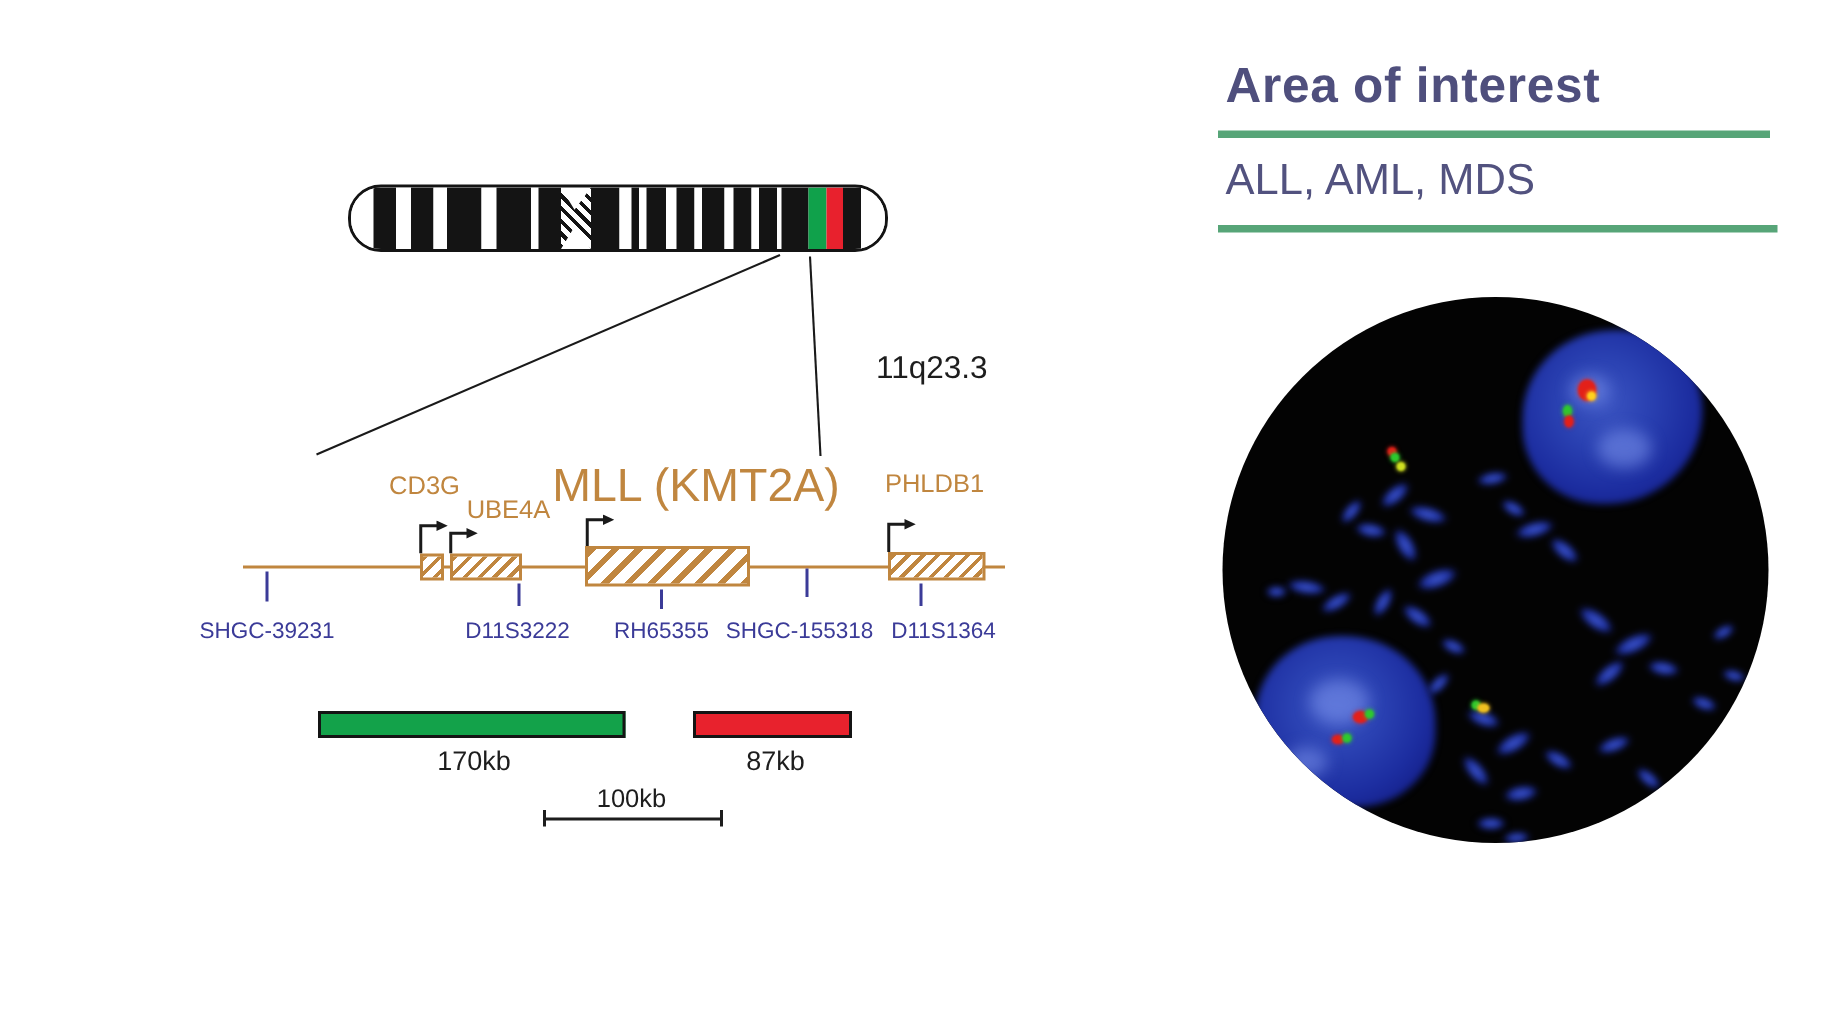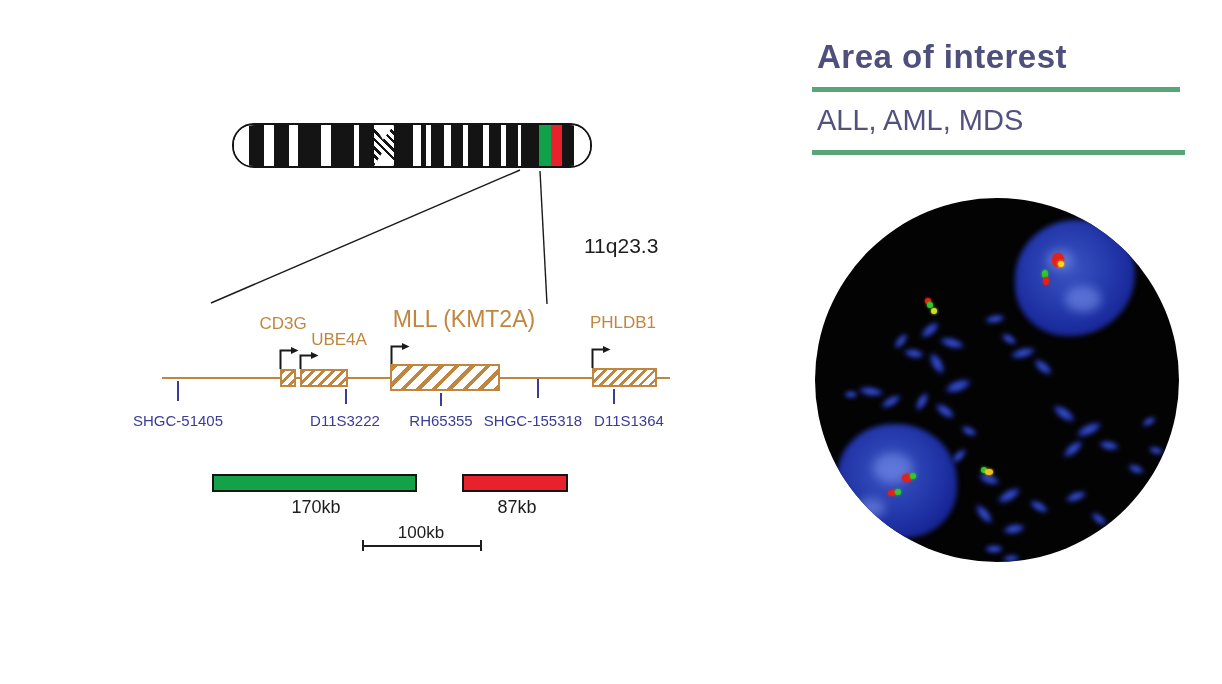--- a/index.html
+++ b/index.html
@@ -27,21 +27,21 @@
     background:repeating-linear-gradient(135deg,#c0863f 0 2.5px,#ffffff 2.5px 7px);
   }
   .gene-box.big{
     border-width:2.5px;
     background:repeating-linear-gradient(135deg,#c0863f 0 4px,#ffffff 4px 11px);
   }
   .gene-label{
     position:absolute;color:#c0863f;font-size:17px;white-space:nowrap;
     transform:translateX(-50%);
   }
-  .gene-label.big{font-size:23px;}
+  .gene-label.big{font-size:31px;}
   .arrow{position:absolute;}
   .marker-tick{position:absolute;width:2px;background:#3b3b98;}
   .marker-label{
     position:absolute;color:#3b3b98;font-size:15px;white-space:nowrap;
     transform:translateX(-50%);
   }
   
   .probe-bar{position:absolute;box-sizing:border-box;border:2px solid #141414;}
   .probe-label{position:absolute;font-size:18px;color:#1d1d1d;transform:translateX(-50%);}
   #scalebar{position:absolute;left:362px;top:540px;width:120px;height:12px;}
@@ -138,21 +138,21 @@
       </svg></div>
     <div class="gene-box" style="left: 592px; top: 368px; width: 65px; height: 19px;"></div>
     <div class="gene-label" style="left: 623px; top: 313px;">PHLDB1</div>
     <div class="arrow" style="left: 591px; top: 346px; width: 22px; height: 22px;"><svg width="22" height="22" viewBox="0 0 22 22">
     <path d="M1.5 22 L1.5 3.5 L13 3.5" fill="none" stroke="#1a1a1a" stroke-width="2"></path>
     <polygon points="12,0 19.5,3.5 12,7" fill="#1a1a1a"></polygon>
       </svg></div>
   </div>
 <div id="markers">
     <div class="marker-tick" style="left: 177px; top: 381px; height: 20px;"></div>
-    <div class="marker-label" style="left: 178px; top: 412px;">SHGC-51405</div>
+    <div class="marker-label" style="left: 178px; top: 412px;">SHGC-39231</div>
     <div class="marker-tick" style="left: 345px; top: 389px; height: 15px;"></div>
     <div class="marker-label" style="left: 345px; top: 412px;">D11S3222</div>
     <div class="marker-tick" style="left: 440px; top: 393px; height: 13px;"></div>
     <div class="marker-label" style="left: 441px; top: 412px;">RH65355</div>
     <div class="marker-tick" style="left: 537px; top: 379px; height: 19px;"></div>
     <div class="marker-label" style="left: 533px; top: 412px;">SHGC-155318</div>
     <div class="marker-tick" style="left: 613px; top: 389px; height: 15px;"></div>
     <div class="marker-label" style="left: 629px; top: 412px;">D11S1364</div>
   </div>
 <div id="probes">

